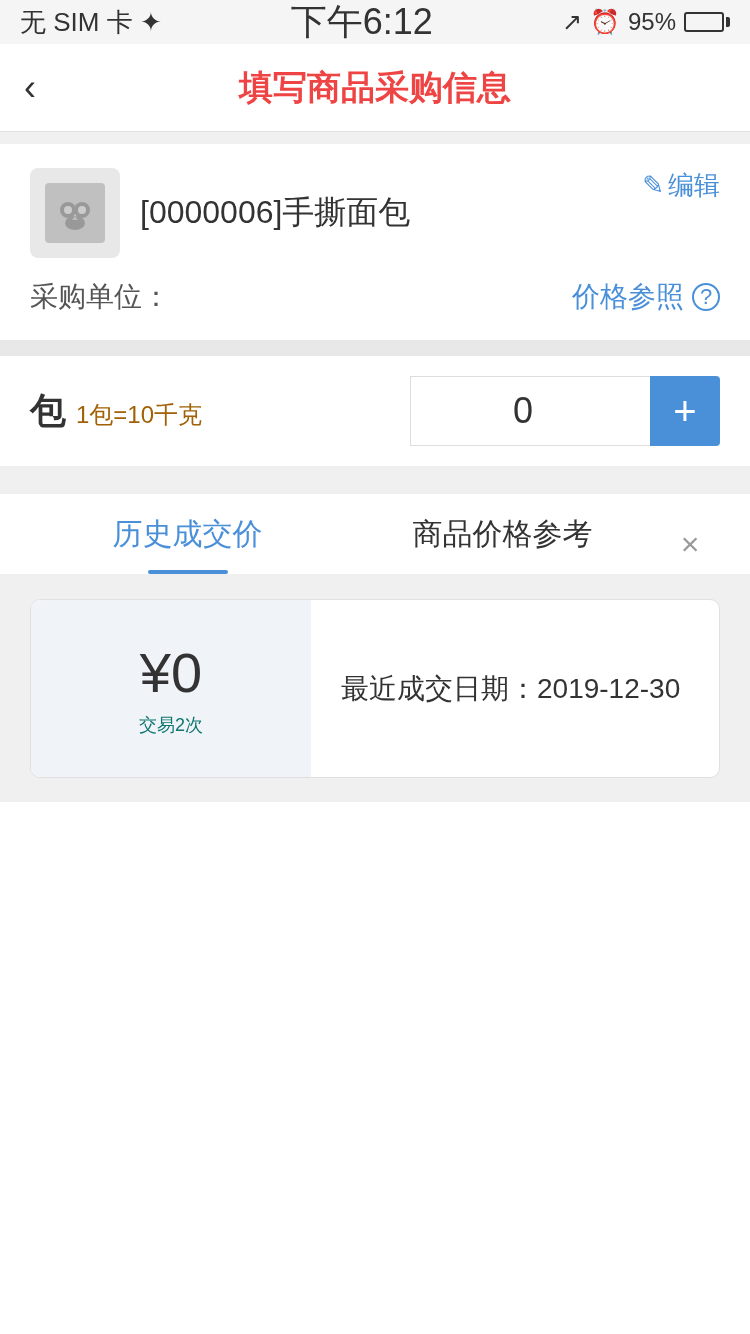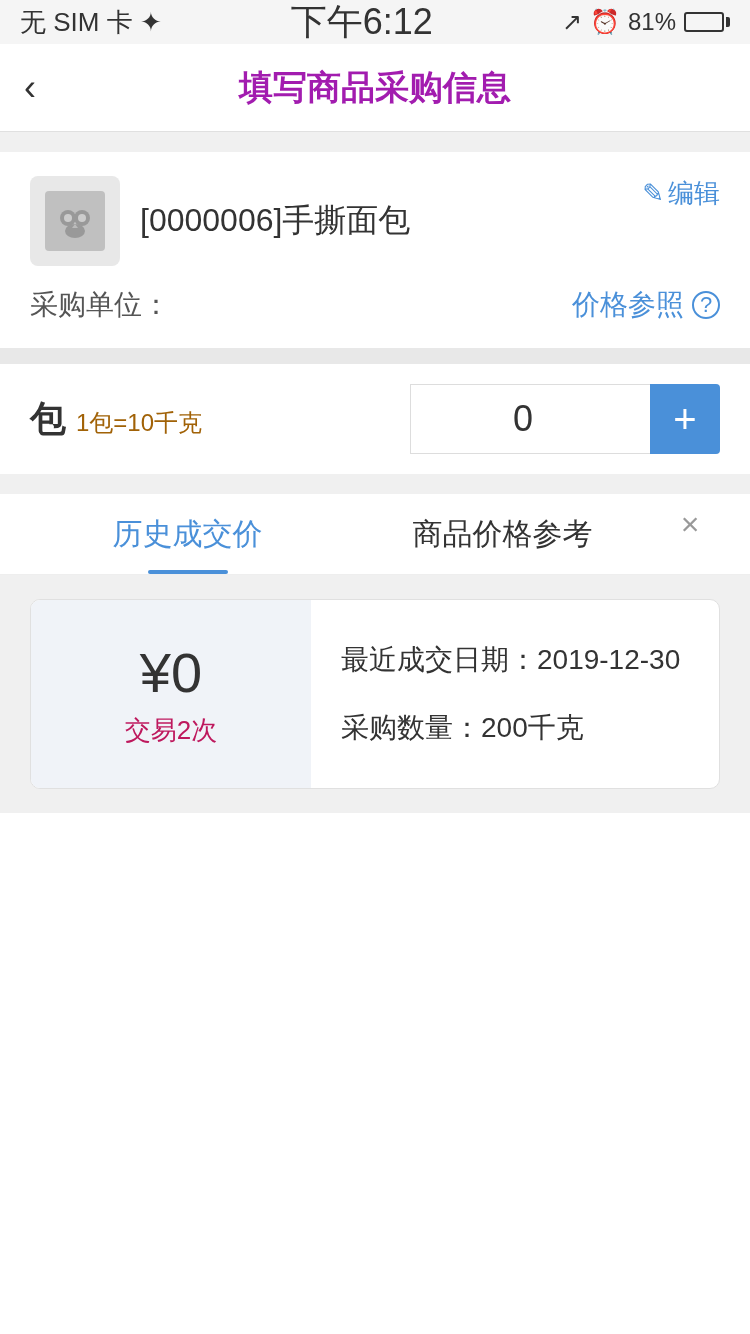--- a/index.html
+++ b/index.html
@@ -82,28 +82,28 @@
     .nav-back {
       position: absolute;
       left: 24px;
       font-size: 36px;
       color: #333;
       cursor: pointer;
     }
     .nav-title {
       font-size: 34px;
       font-weight: 600;
-      color: #a21caf;
+      color: #ef4444;
     }
 
     
     .product-section {
       background: #ffffff;
       padding: 24px 30px;
-      margin-top: 20px;
+      margin-top: 12px;
     }
     .product-header {
       display: flex;
       align-items: flex-start;
       justify-content: space-between;
       margin-bottom: 20px;
     }
     .product-left {
       display: flex;
       align-items: center;
@@ -230,24 +230,24 @@
       justify-content: center;
       cursor: pointer;
       border-radius: 0 4px 4px 0;
     }
 
     
     .tabs-bar {
       background: #ffffff;
       padding: 0 30px;
       display: flex;
-      align-items: flex-start;
+      align-items: flex-end;
       border-bottom: 1px solid #eee;
       position: relative;
-      margin-top: 20px;
+      margin-top: 28px;
     }
     .tab-item {
       flex: 1;
       height: 80px;
       display: flex;
       flex-direction: column;
       align-items: center;
       justify-content: center;
       font-size: 30px;
       cursor: pointer;
@@ -299,22 +299,22 @@
       align-items: center;
       justify-content: center;
       padding: 40px 20px;
     }
     .price-amount {
       font-size: 56px;
       font-weight: 300;
       color: #333;
     }
     .price-transactions {
-      font-size: 26px;
-      color: #be185d;
+      font-size: 18px;
+      color: #0f766e;
       margin-top: 8px;
     }
     .price-card-right {
       flex: 1;
       padding: 30px 30px;
       display: flex;
       flex-direction: column;
       justify-content: center;
       gap: 26px;
     }
@@ -335,21 +335,21 @@
 <body>
 
 <div class="status-bar">
   <div class="status-bar-left">
     <span>无 SIM 卡 ✦</span>
   </div>
   <div class="status-bar-center">下午6:12</div>
   <div class="status-bar-right">
     <span>↗</span>
     <span>⏰</span>
-    <span>81%</span>
+    <span>95%</span>
     <span class="battery-icon">
       <span class="battery-body"><span class="battery-fill"></span></span>
         <span class="battery-cap"></span>
     </span>
   </div>
 </div>
 
 <div class="nav-bar">
   <span class="nav-back">‹</span>
   <span class="nav-title">填写商品采购信息</span>
@@ -418,20 +418,17 @@
     <div class="price-card-left">
       <div class="price-amount">
         <span>¥</span><span>0</span>
       </div>
       <div class="price-transactions">交易2次</div>
     </div>
     <div class="price-card-right">
       <div class="price-detail-row">
         <span>最近成交日期：</span><span>2019-12-30</span>
       </div>
-      <div class="price-detail-row">
-        <span>采购数量：</span><span>200千克</span>
-      </div>
     </div>
   </div>
 </div>
 
 <div class="bottom-area"></div>
 
 </body></html>

